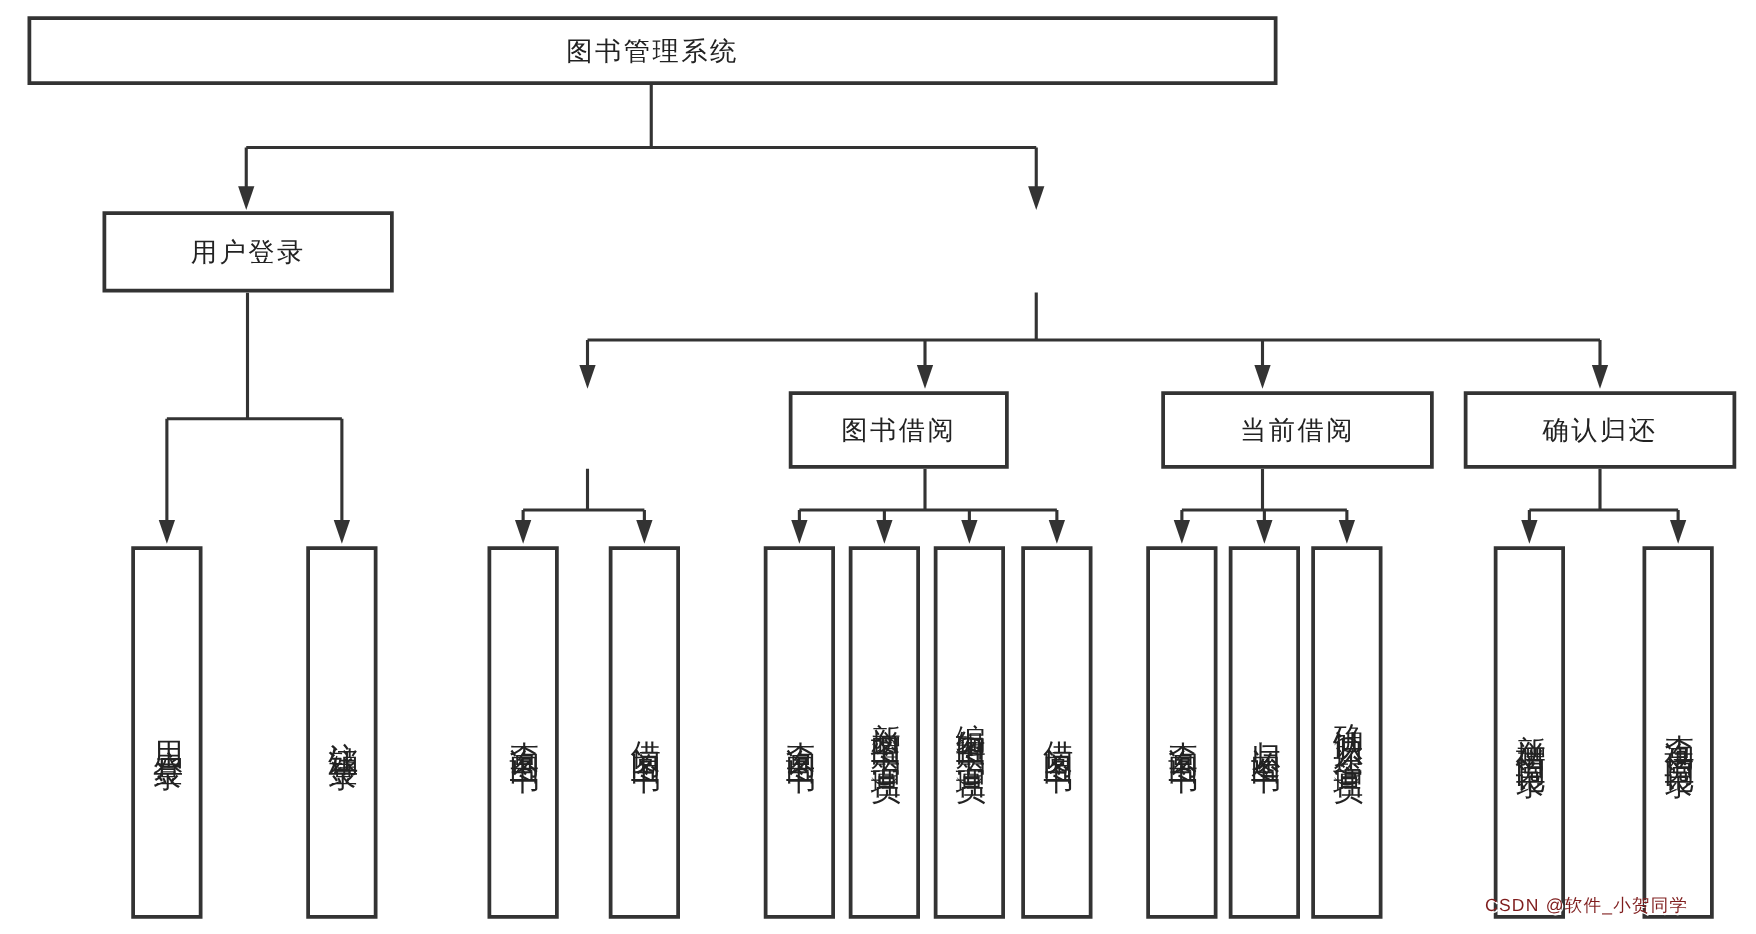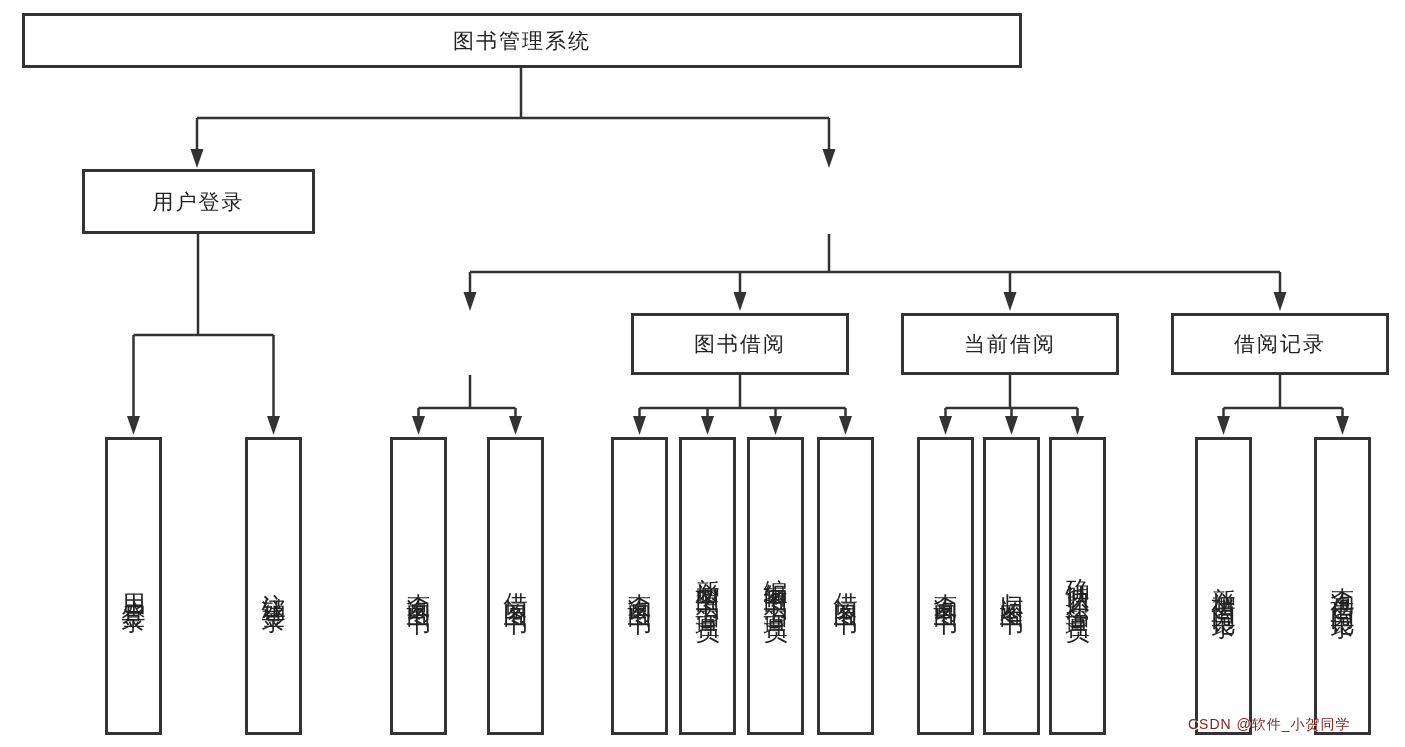--- a/index.html
+++ b/index.html
@@ -119,28 +119,28 @@
   </svg>
 
   <div class="node h" style="left:22px;top:13px;width:1000px;height:55px">
     <span class="label">图书管理系统</span>
   </div>
 
   <div class="node h" style="left:82px;top:169px;width:233px;height:65px">
     <span class="label">用户登录</span>
   </div>
 
-  <div class="node h" style="left:631px;top:313px;width:218px;height:62px">
+  <div class="node h" style="left:631px;top:313px;width:176px;height:62px">
     <span class="label">图书借阅</span>
   </div>
-  <div class="node h" style="left:901px;top:313px;width:218px;height:62px">
+  <div class="node h" style="left:929px;top:313px;width:218px;height:62px">
     <span class="label">当前借阅</span>
   </div>
   <div class="node h" style="left:1171px;top:313px;width:218px;height:62px">
-    <span class="label">借阅记录</span>
+    <span class="label">确认归还</span>
   </div>
 
   <div class="node leaf" style="left:105px;top:437px;width:57px;height:298px">
     <span class="label">用户登录</span>
   </div>
   <div class="node leaf" style="left:245px;top:437px;width:57px;height:298px">
     <span class="label">注销登录</span>
   </div>
 
   <div class="node leaf" style="left:390px;top:437px;width:57px;height:298px">

